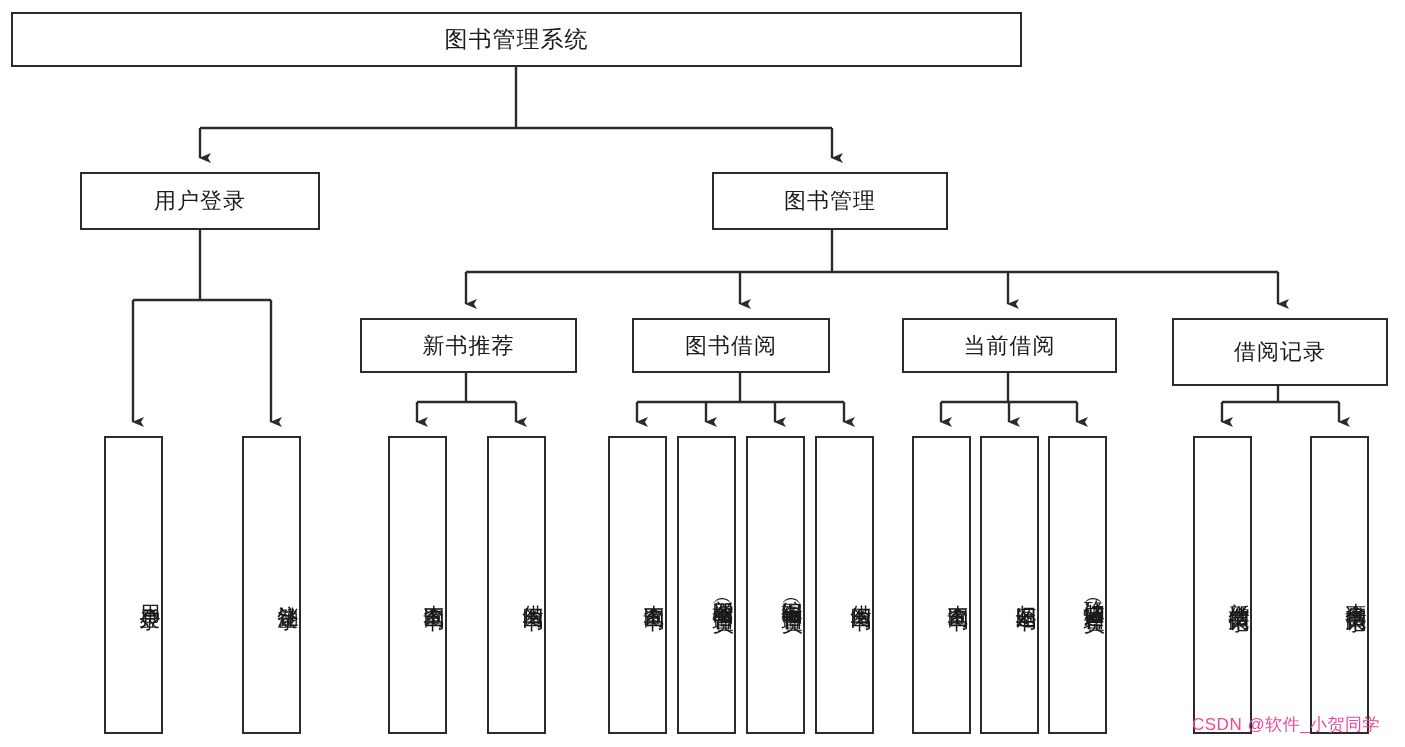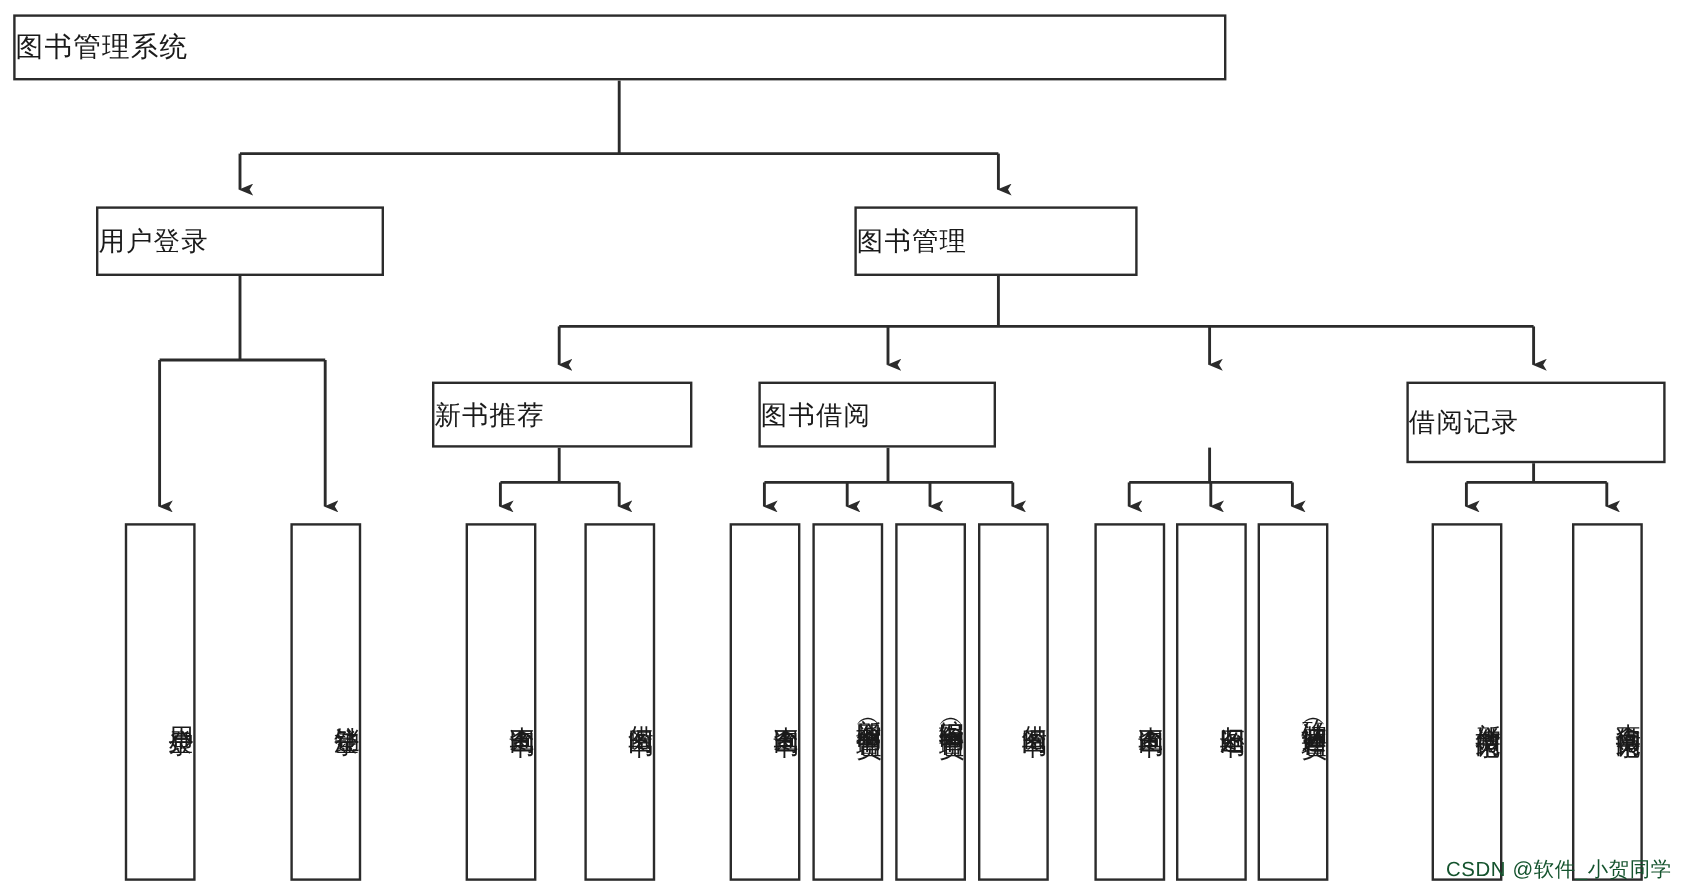--- a/index.html
+++ b/index.html
@@ -25,21 +25,21 @@
     height: 747px;
     pointer-events: none;
   }
   .node {
     position: absolute;
     box-sizing: border-box;
     border: 2px solid #2b2b2b;
     background: #ffffff;
     display: flex;
     align-items: center;
-    justify-content: flex-start;
+    justify-content: center;
     color: #1a1a1a;
   }
   .node.h {
     font-size: 22px;
     letter-spacing: 1px;
   }
   .node.v {
     font-size: 21px;
     writing-mode: vertical-rl;
     text-orientation: upright;
@@ -50,25 +50,24 @@
     justify-content: center;
   }
   .node.v .lbl {
     writing-mode: vertical-rl;
     text-orientation: upright;
     white-space: nowrap;
   }
   .node.root { font-size: 23px; }
   .watermark {
     position: absolute;
-    color: #14532d;
+    color: #ec4899;
     font-size: 17px;
     white-space: nowrap;
     letter-spacing: 0.5px;
-    margin-left: 13px;
   }
 </style>
 </head>
 <body>
 
 <div id="canvas">
 
   <svg class="edges" viewBox="0 0 1405 747">
     <defs>
       <marker id="arw" markerWidth="10" markerHeight="12" refX="5" refY="11" orient="auto" markerUnits="userSpaceOnUse">
@@ -129,20 +128,23 @@
   <div class="node h" style="left:360px; top:318px; width:217px; height:55px;">
     <span class="lbl">新书推荐</span>
   </div>
 
   <div class="node h" style="left:712px; top:172px; width:236px; height:58px;">
     <span class="lbl">图书管理</span>
   </div>
   <div class="node h" style="left:632px; top:318px; width:198px; height:55px;">
     <span class="lbl">图书借阅</span>
   </div>
+  <div class="node h" style="left:902px; top:318px; width:215px; height:55px;">
+    <span class="lbl">当前借阅</span>
+  </div>
   <div class="node h" style="left:1172px; top:318px; width:216px; height:68px;">
     <span class="lbl">借阅记录</span>
   </div>
 
   <div class="node v" style="left:104px; top:436px; width:59px; height:298px;">
     <span class="lbl">用户登录</span>
   </div>
   <div class="node v" style="left:242px; top:436px; width:59px; height:298px;">
     <span class="lbl">注销登录</span>
   </div>

